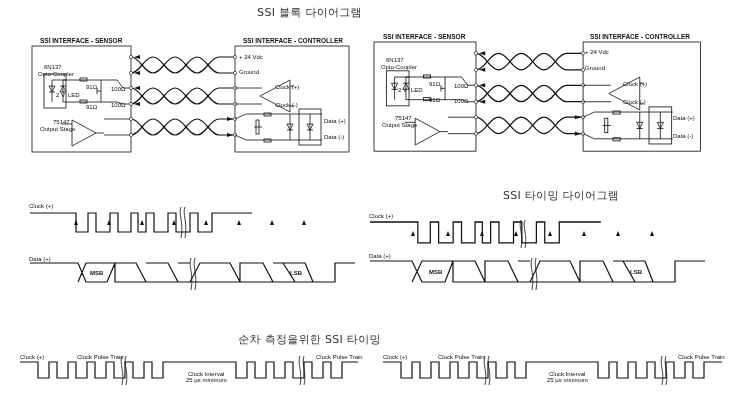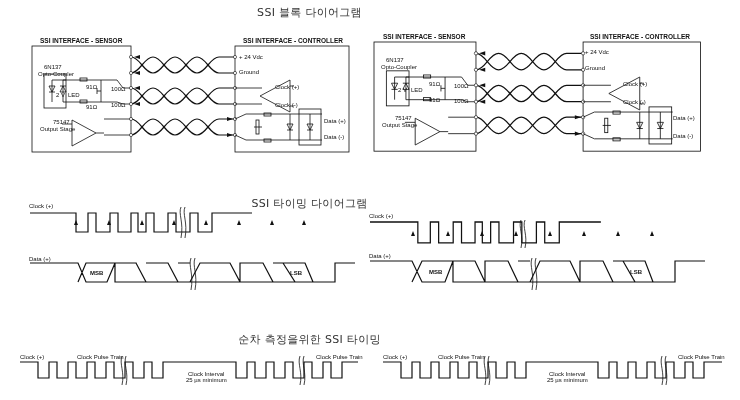--- a/index.html
+++ b/index.html
@@ -9,21 +9,21 @@
   .lbl { font-family:"Liberation Sans", sans-serif; font-size:6px; fill:#111; }
   .hdr { font-family:"Liberation Sans", sans-serif; font-size:6.5px; font-weight:bold; fill:#111; }
   .w { fill:none; stroke:#111; stroke-width:1.2; }
   .t { fill:none; stroke:#111; stroke-width:0.8; }
   .pin { fill:#fff; stroke:#111; stroke-width:0.6; }
 </style>
 </head>
 <body>
 
 <div class="title" style="top:5px;">SSI 블록 다이어그램</div>
-<div class="title" style="top:196px;">SSI 타이밍 다이어그램</div>
+<div class="title" style="top:188px;text-align:right;">SSI 타이밍 다이어그램</div>
 <div class="title" style="top:332px;">순차 측정을위한 SSI 타이밍</div>
 
 <svg width="740" height="400" viewBox="0 0 740 400">
   <defs>
 
     <g id="block">
 
       <rect x="0" y="0" width="99" height="106" class="t" fill="#fff"></rect>
 
       <rect x="203" y="0" width="114" height="106" class="t" fill="#fff"></rect>

